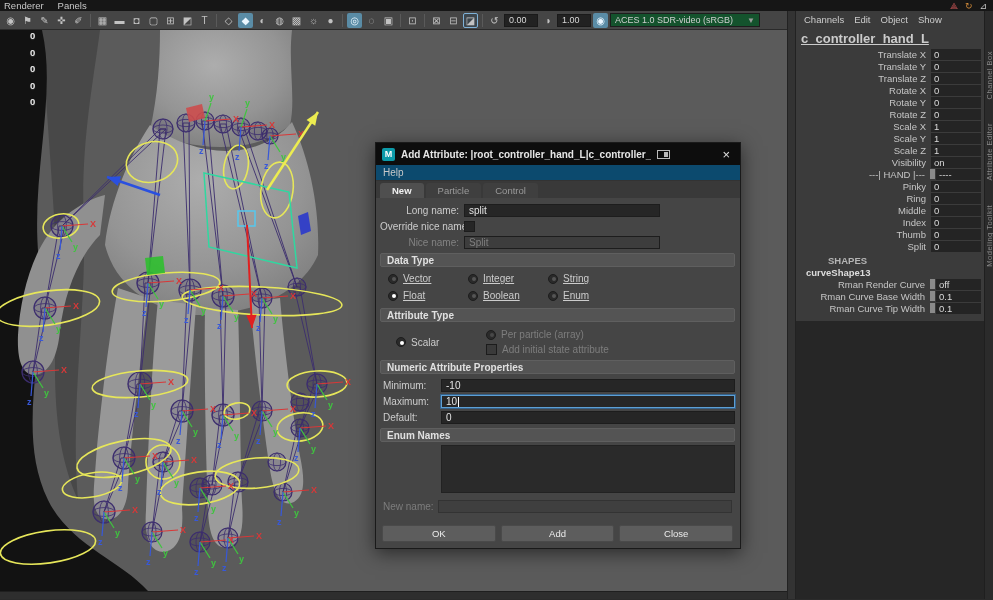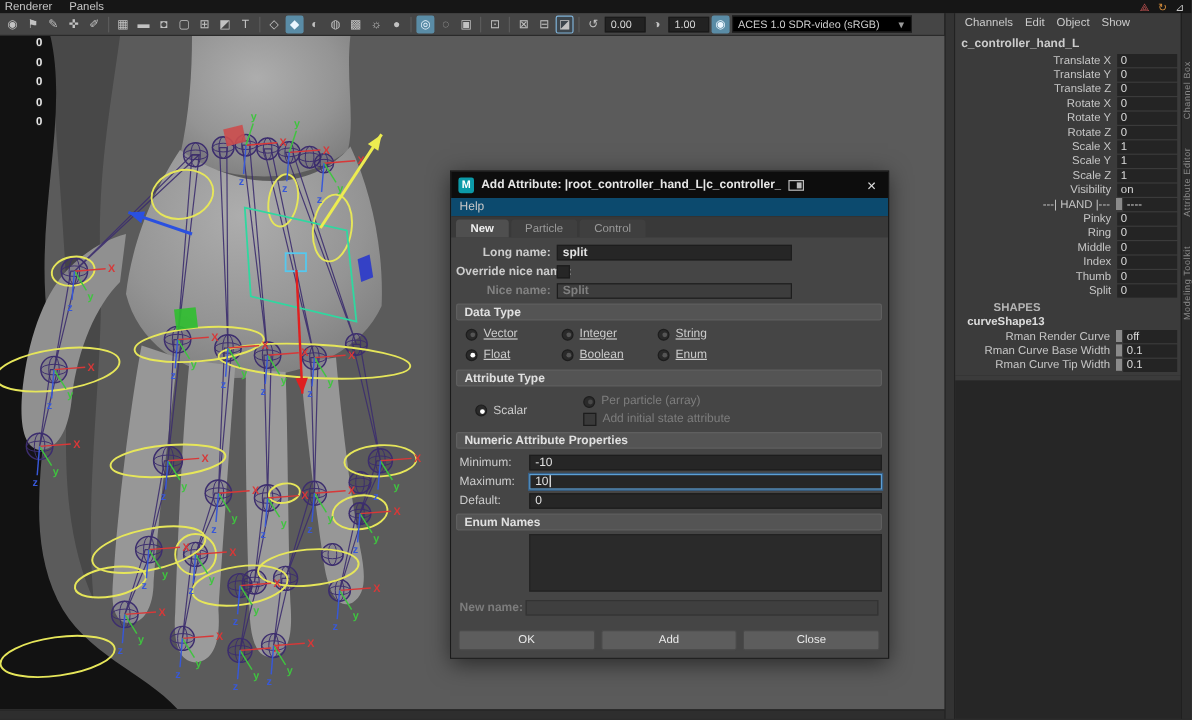--- a/index.html
+++ b/index.html
@@ -22,39 +22,39 @@
   
   .toolbar { height:19px; background:#454545; border-bottom:1px solid #2a2a2a;
              display:flex; align-items:center; padding:0 3px; gap:2px; white-space:nowrap; }
   .tb-icon { width:15px; height:15px; display:inline-flex; align-items:center; justify-content:center;
              color:#c2c2c2; font-size:10px; border-radius:2px; flex:0 0 auto; }
   .tb-icon.active { background:#5a8ca6; color:#eaf6ff; }
   .tb-icon.active-box { border:1px solid #7fb2d8; background:#3d464d; }
   .tb-icon.sep { width:1px; height:13px; background:#5a5a5a; border-radius:0; margin:0 2px; }
   .tb-field { background:#222222; color:#d8d8d8; border:1px solid #1a1a1a; height:13px;
               padding:0 4px; font-size:9px; display:inline-flex; align-items:center; min-width:34px; }
-  .tb-dropdown { background:#000000; border:1px solid #1d1d1d; height:14px; display:inline-flex;
+  .tb-dropdown { background:#14532d; border:1px solid #1d1d1d; height:14px; display:inline-flex;
                  align-items:center; gap:14px; padding:0 4px; color:#cfcfcf; font-size:9px; }
   .tb-dropdown .arrow { color:#9a9a9a; font-size:8px; }
 
   
   .viewport { position:relative; height:561px; background:#5b5b5b; overflow:hidden; }
   .viewport svg { position:absolute; left:0; top:0; }
   .hud-zeros { position:absolute; left:30px; top:0; display:flex; flex-direction:column; gap:5.5px; z-index:3; }
   .hud-zeros span { color:#e8e8e8; font-size:9.5px; font-weight:bold; text-shadow:0 1px 1px #333; }
   .bottom-bar { height:8px; background:#2e2e2e; border-top:1px solid #1f1f1f; }
 
   
   .v-divider { width:9px; background:#333333; border-left:1px solid #222; border-right:1px solid #222; }
 
   
   .right-col { width:188px; background:#3b3b3b; display:flex; flex-direction:column; }
   .cb-menus { height:17px; display:flex; gap:10px; align-items:center; padding:0 8px; }
   .cb-menus .menu-item { color:#cccccc; font-size:9.5px; }
-  .cb-node { font-weight:bold; color:#cccccc; padding:3px 0 2px 5px; font-size:10px; }
+  .cb-node { font-weight:bold; color:#cccccc; padding:3px 0 2px 5px; font-size:13px;text-decoration:underline; }
   .cb-rows { display:flex; flex-direction:column; }
   .cb-row { display:flex; align-items:center; height:12px; padding-right:3px; }
   .cb-label { flex:1; text-align:right; padding-right:5px; color:#c6c6c6; font-size:9.5px; white-space:nowrap; overflow:hidden; }
   .cb-nub { display:none; width:5px; height:10px; background:#8a8a8a; margin-right:1px; flex:0 0 auto; }
   .cb-value { width:50px; height:11px; background:#242424; color:#dadada; font-size:9.5px;
               padding:0 3px; line-height:11px; flex:0 0 auto; }
   .cb-row.slider .cb-nub { display:inline-block; }
   .cb-row.slider .cb-value { width:45px; }
   .cb-row.divider .cb-value { background:#242424; }
   .cb-row.section { margin-top:2px;margin-left:28px; }
@@ -83,21 +83,21 @@
   .dlg-rollup::after { content:""; position:absolute; right:1px; top:1px; width:4px; height:5px; background:#bbb; }
   .dlg-close { color:#e0e0e0; font-size:13px; line-height:13px; padding:0 4px; }
   .dlg-menu { height:16px; background:#0c4a6e; border-bottom:1px solid #333;
               display:flex; align-items:center; padding:0 7px; }
   .dlg-menu .menu-item { color:#c8c8c8; }
   .dlg-tabs { height:17px; background:#393939; display:flex; align-items:flex-end; padding:2px 4px 0 4px; gap:2px; }
   .dlg-tab { padding:2px 12px; color:#9a9a9a; background:#3f3f3f; border-radius:3px 3px 0 0; font-size:9.5px; }
   .dlg-tab.selected { background:#4f4f4f; color:#f0f0f0; font-weight:bold; }
   .dlg-body { flex:1; padding:4px 5px 2px 4px; display:flex; flex-direction:column; background:#454545; }
 
-  .form-row { display:flex; align-items:center; height:16px;font-weight:bold; }
+  .form-row { display:flex; align-items:center; height:16px; }
   .form-label { width:84px; text-align:right; padding-right:5px; color:#cccccc; white-space:nowrap; }
   .form-label.disabled { color:#828282; }
   .txt-field { width:196px; height:13px; background:#262626; border:1px solid #1d1d1d;
                color:#e2e2e2; padding:0 4px; line-height:12px; }
   .txt-field.disabled { background:#3d3d3d; color:#7f7f7f; }
   .checkbox { width:11px; height:11px; background:#262626; border:1px solid #1c1c1c; }
   .checkbox.disabled { background:#3a3a3a; }
 
   .radio-row { display:flex; align-items:center; gap:5px; }
   .radio { width:10px; height:10px; border-radius:50%; background:#2a2a2a; border:1px solid #1d1d1d;

